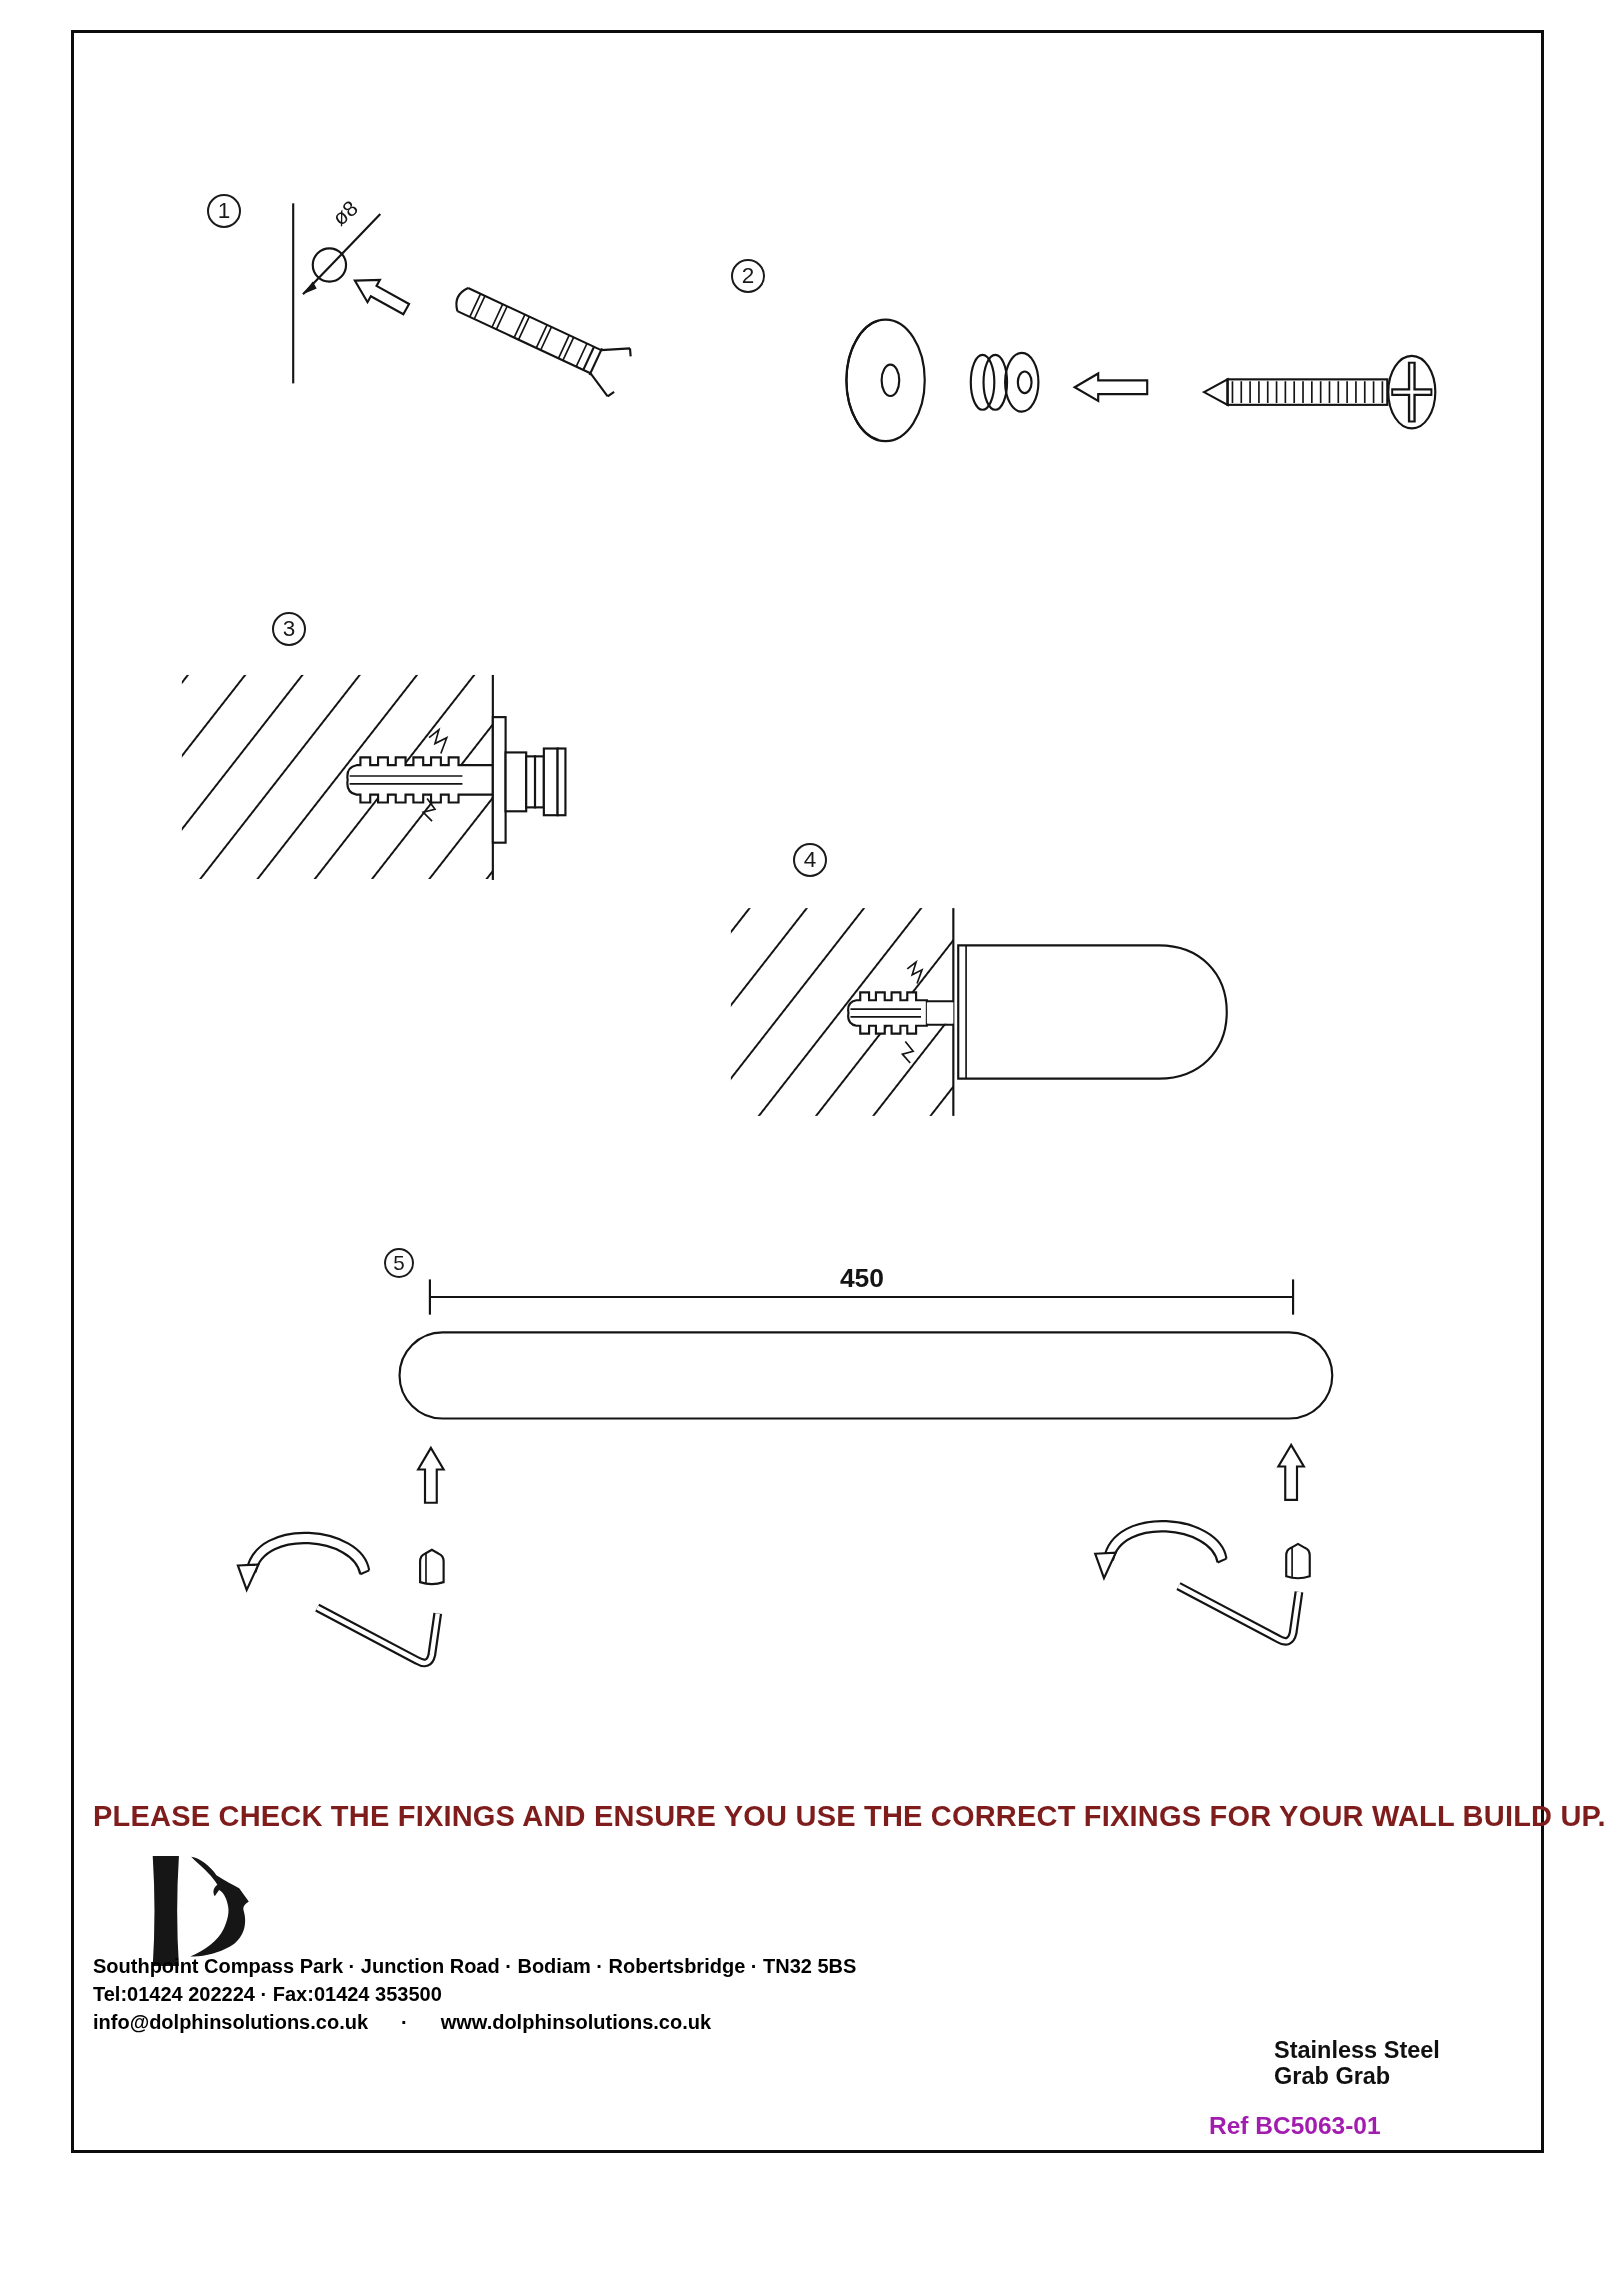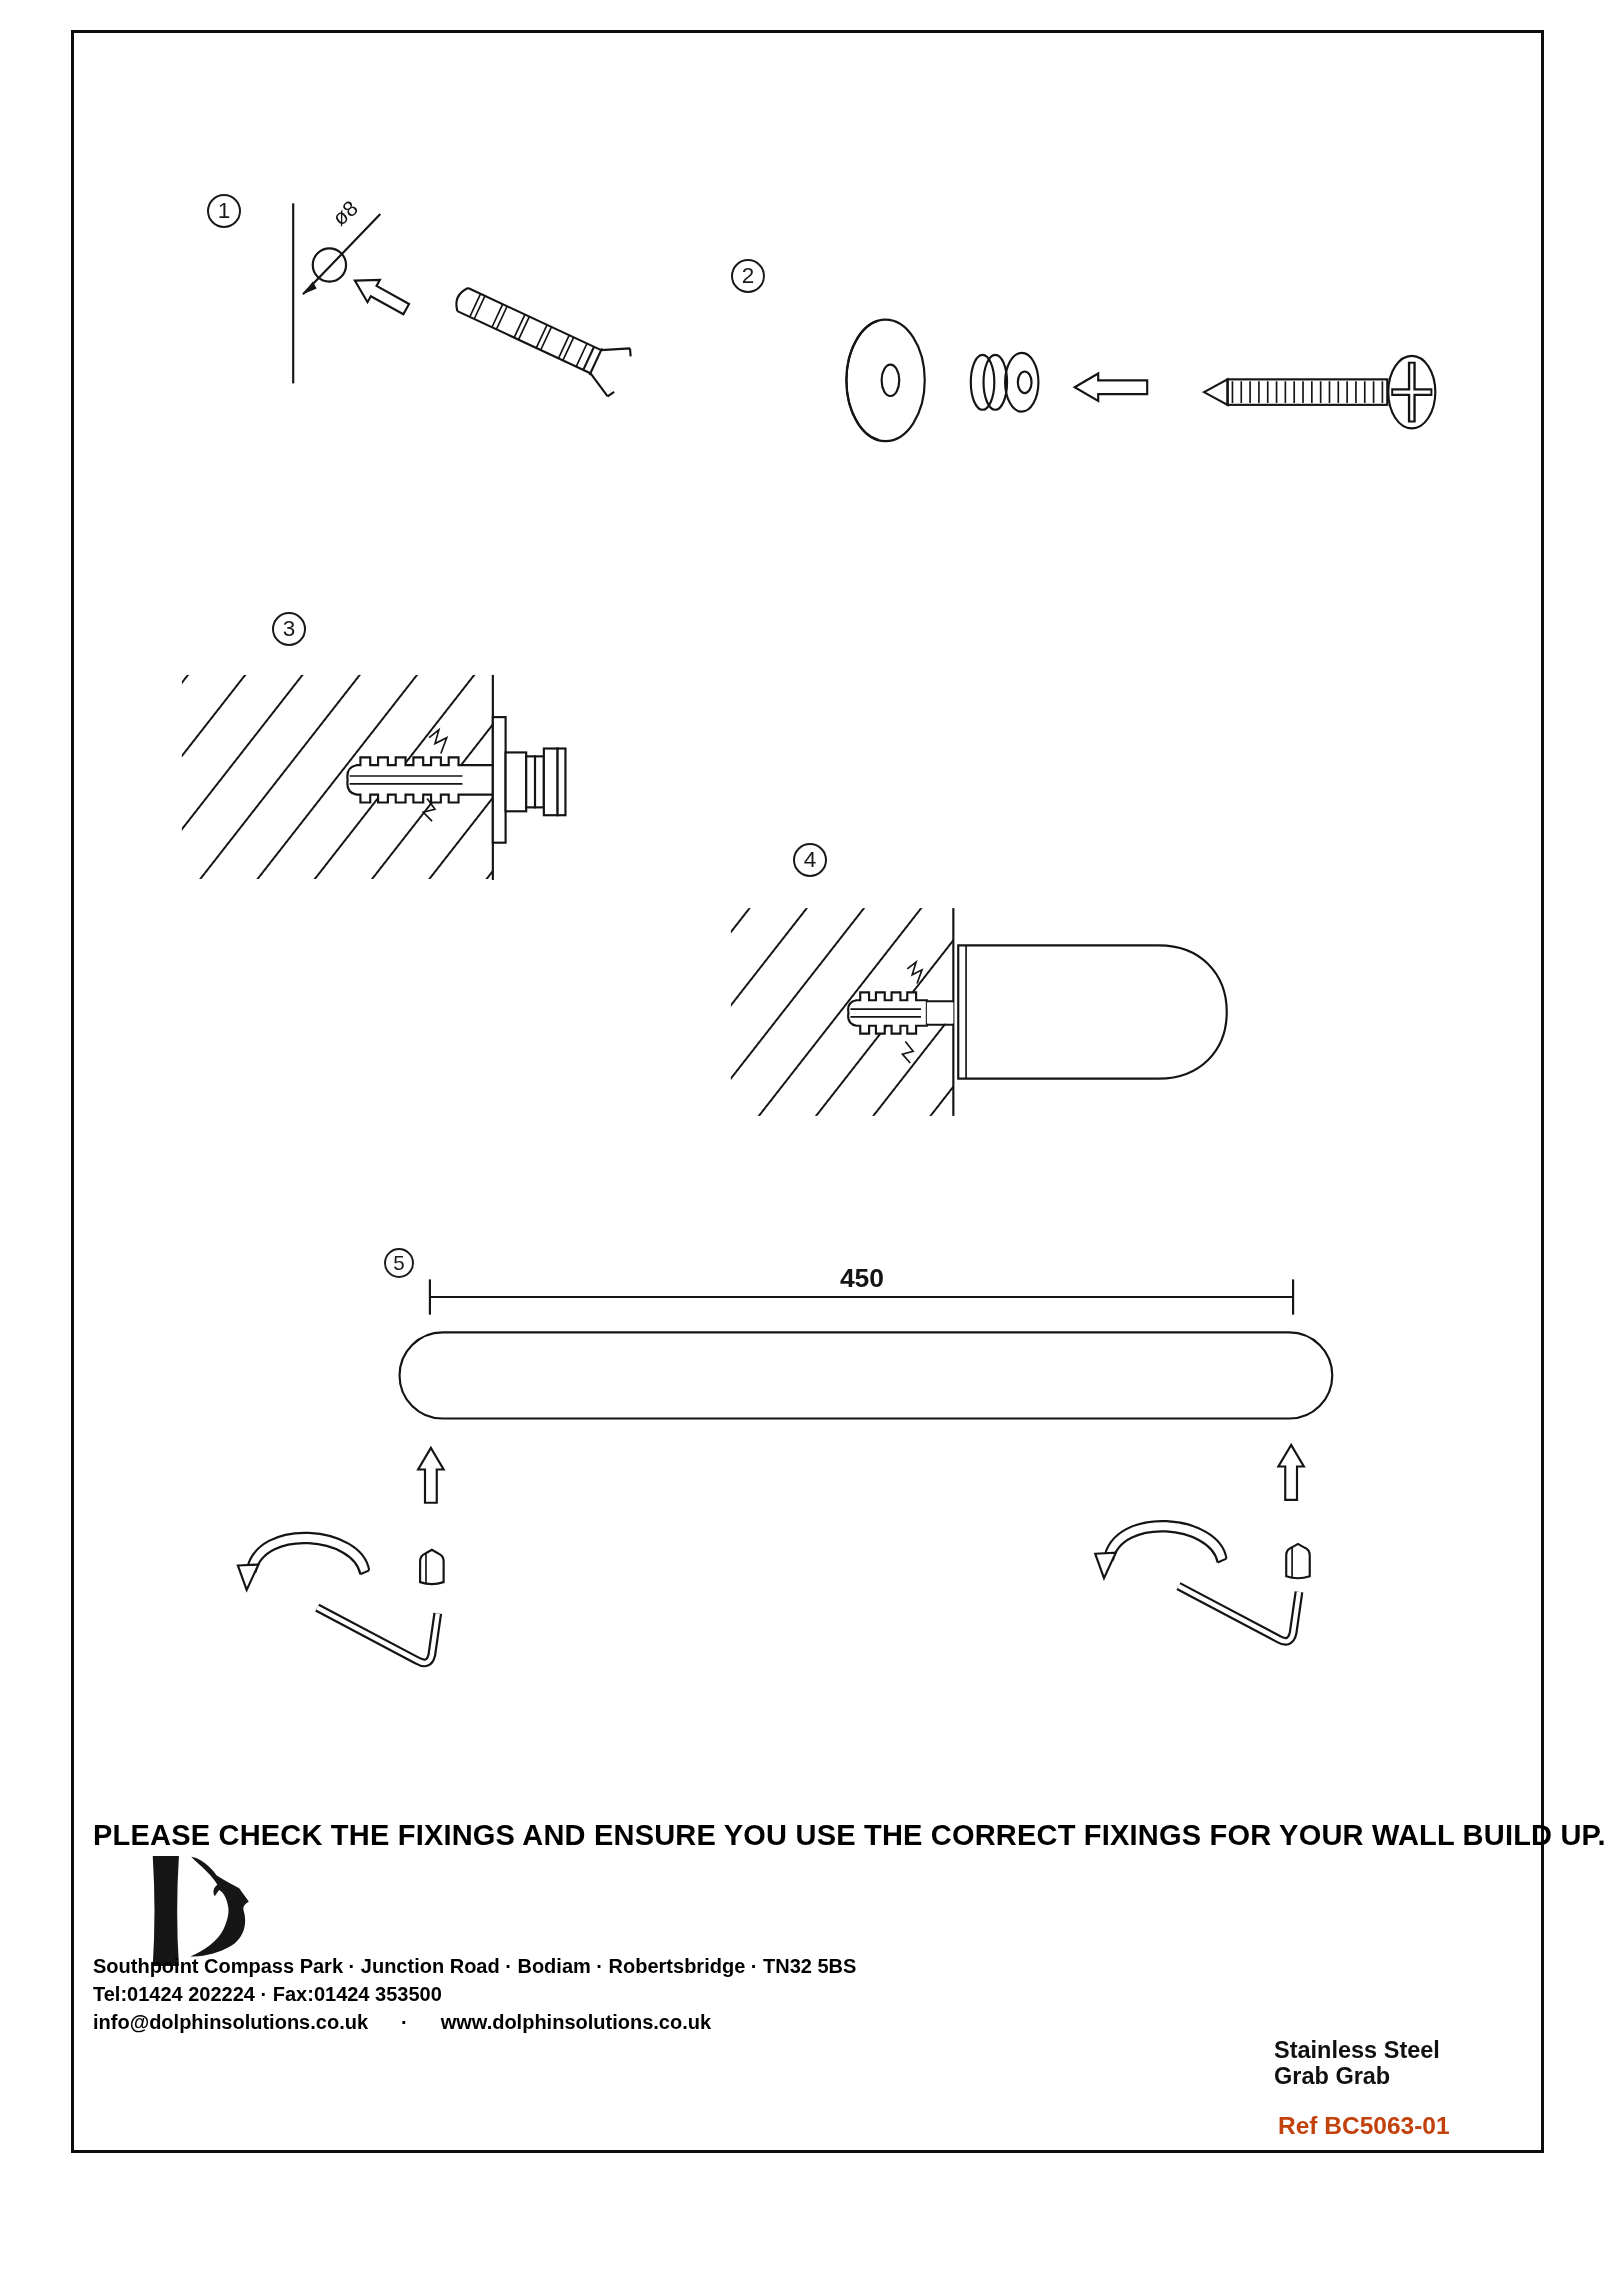--- a/index.html
+++ b/index.html
@@ -20,33 +20,33 @@
   .badge.b30{width:30px;height:30px;font-size:20.6px;}
   svg{position:absolute;overflow:visible;}
   svg .ln{stroke:#141414;stroke-width:2.2;fill:none;}
   svg .thin{stroke:#141414;stroke-width:1.7;fill:none;}
   svg .wf{stroke:#141414;stroke-width:2.2;fill:#ffffff;}
   svg .tube{stroke:#141414;stroke-width:9;fill:none;}
   svg .tubein{stroke:#ffffff;stroke-width:4.5;fill:none;}
   svg text{fill:#141414;stroke:none;font-family:"Liberation Sans",sans-serif;}
   .warning{
     position:absolute;left:93px;top:1800px;width:1451px;
-    font-size:29px;font-weight:bold;letter-spacing:0.2px;white-space:nowrap;color:#000000;margin-top:19px;
+    font-size:29px;font-weight:bold;letter-spacing:0.2px;white-space:nowrap;color:#7f1d1d;
   }
   .footer-left{
     position:absolute;left:93px;top:1952px;font-weight:bold;color:#000000;
     font-size:20px;line-height:28px;white-space:nowrap;
   }
   .email-row{display:flex;align-items:flex-end;}
   .email-row .sep{margin:0 33px;}
   .footer-right{
     position:absolute;left:1274px;top:2038px;font-weight:bold;color:#101010;
     font-size:23.5px;line-height:25.5px;white-space:nowrap;
   }
-  .ref{position:absolute;left:1278px;top:2112px;font-weight:bold;font-size:24.5px;color:#c2410c;white-space:nowrap;text-align:right;}
+  .ref{position:absolute;left:1209px;top:2112px;font-weight:bold;font-size:24.5px;color:#a21caf;white-space:nowrap;text-align:right;}
 </style>
 </head>
 <body>
 
 <div class="page">
   <div class="frame"></div>
 
   <div class="badge b34" style="left:207px;top:194px;">
     <span>1</span>
   </div>

